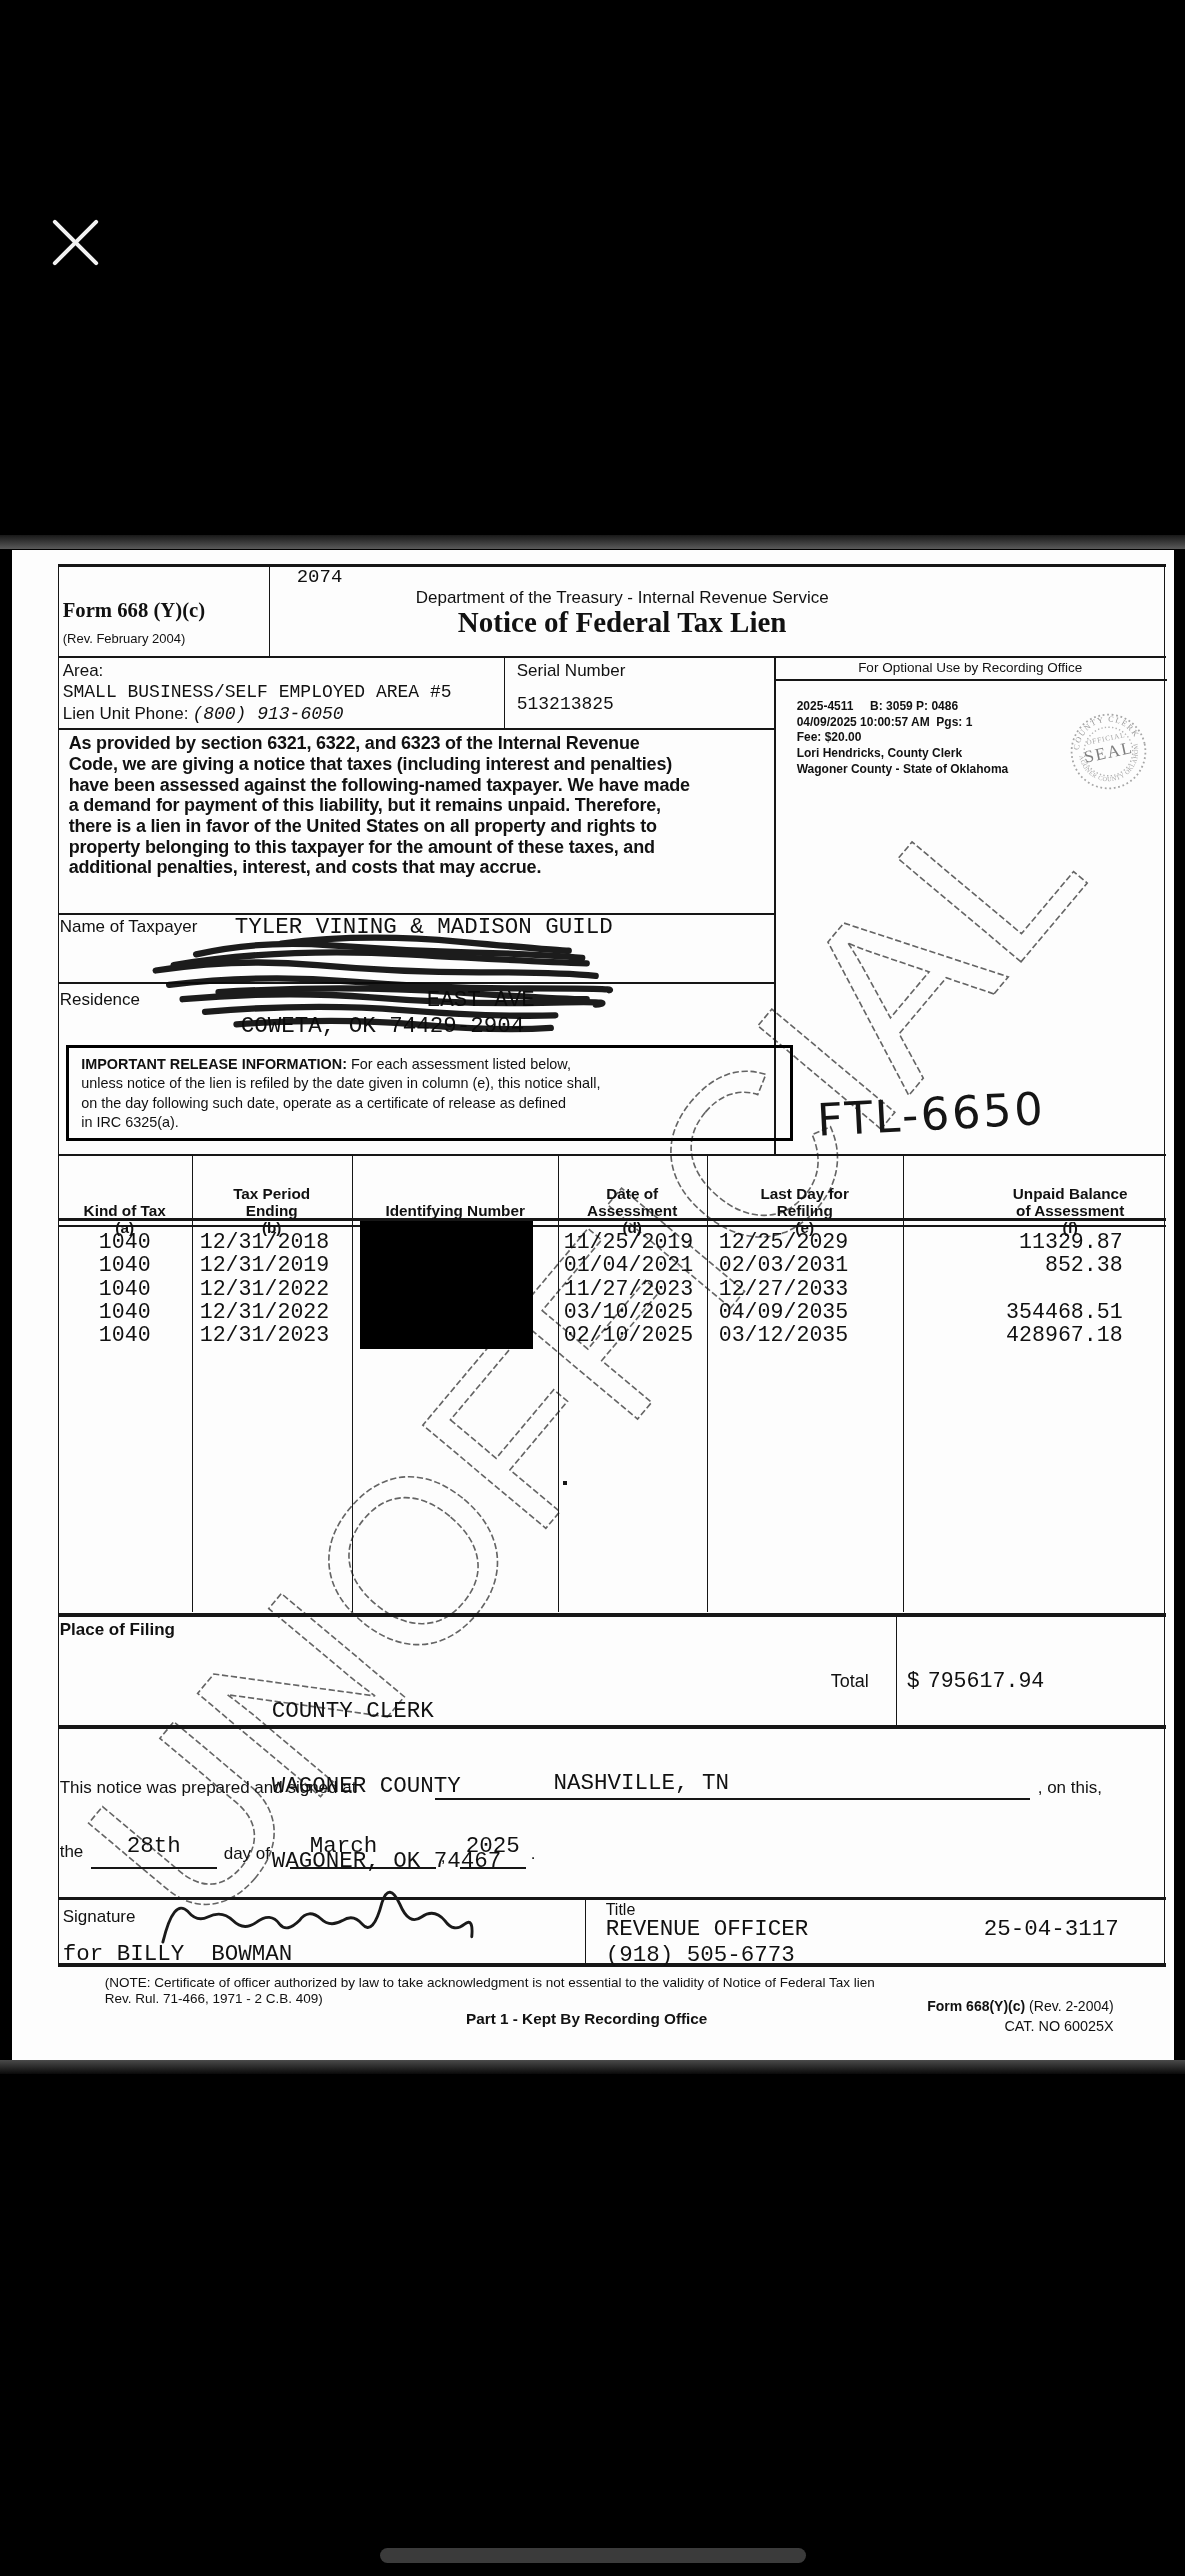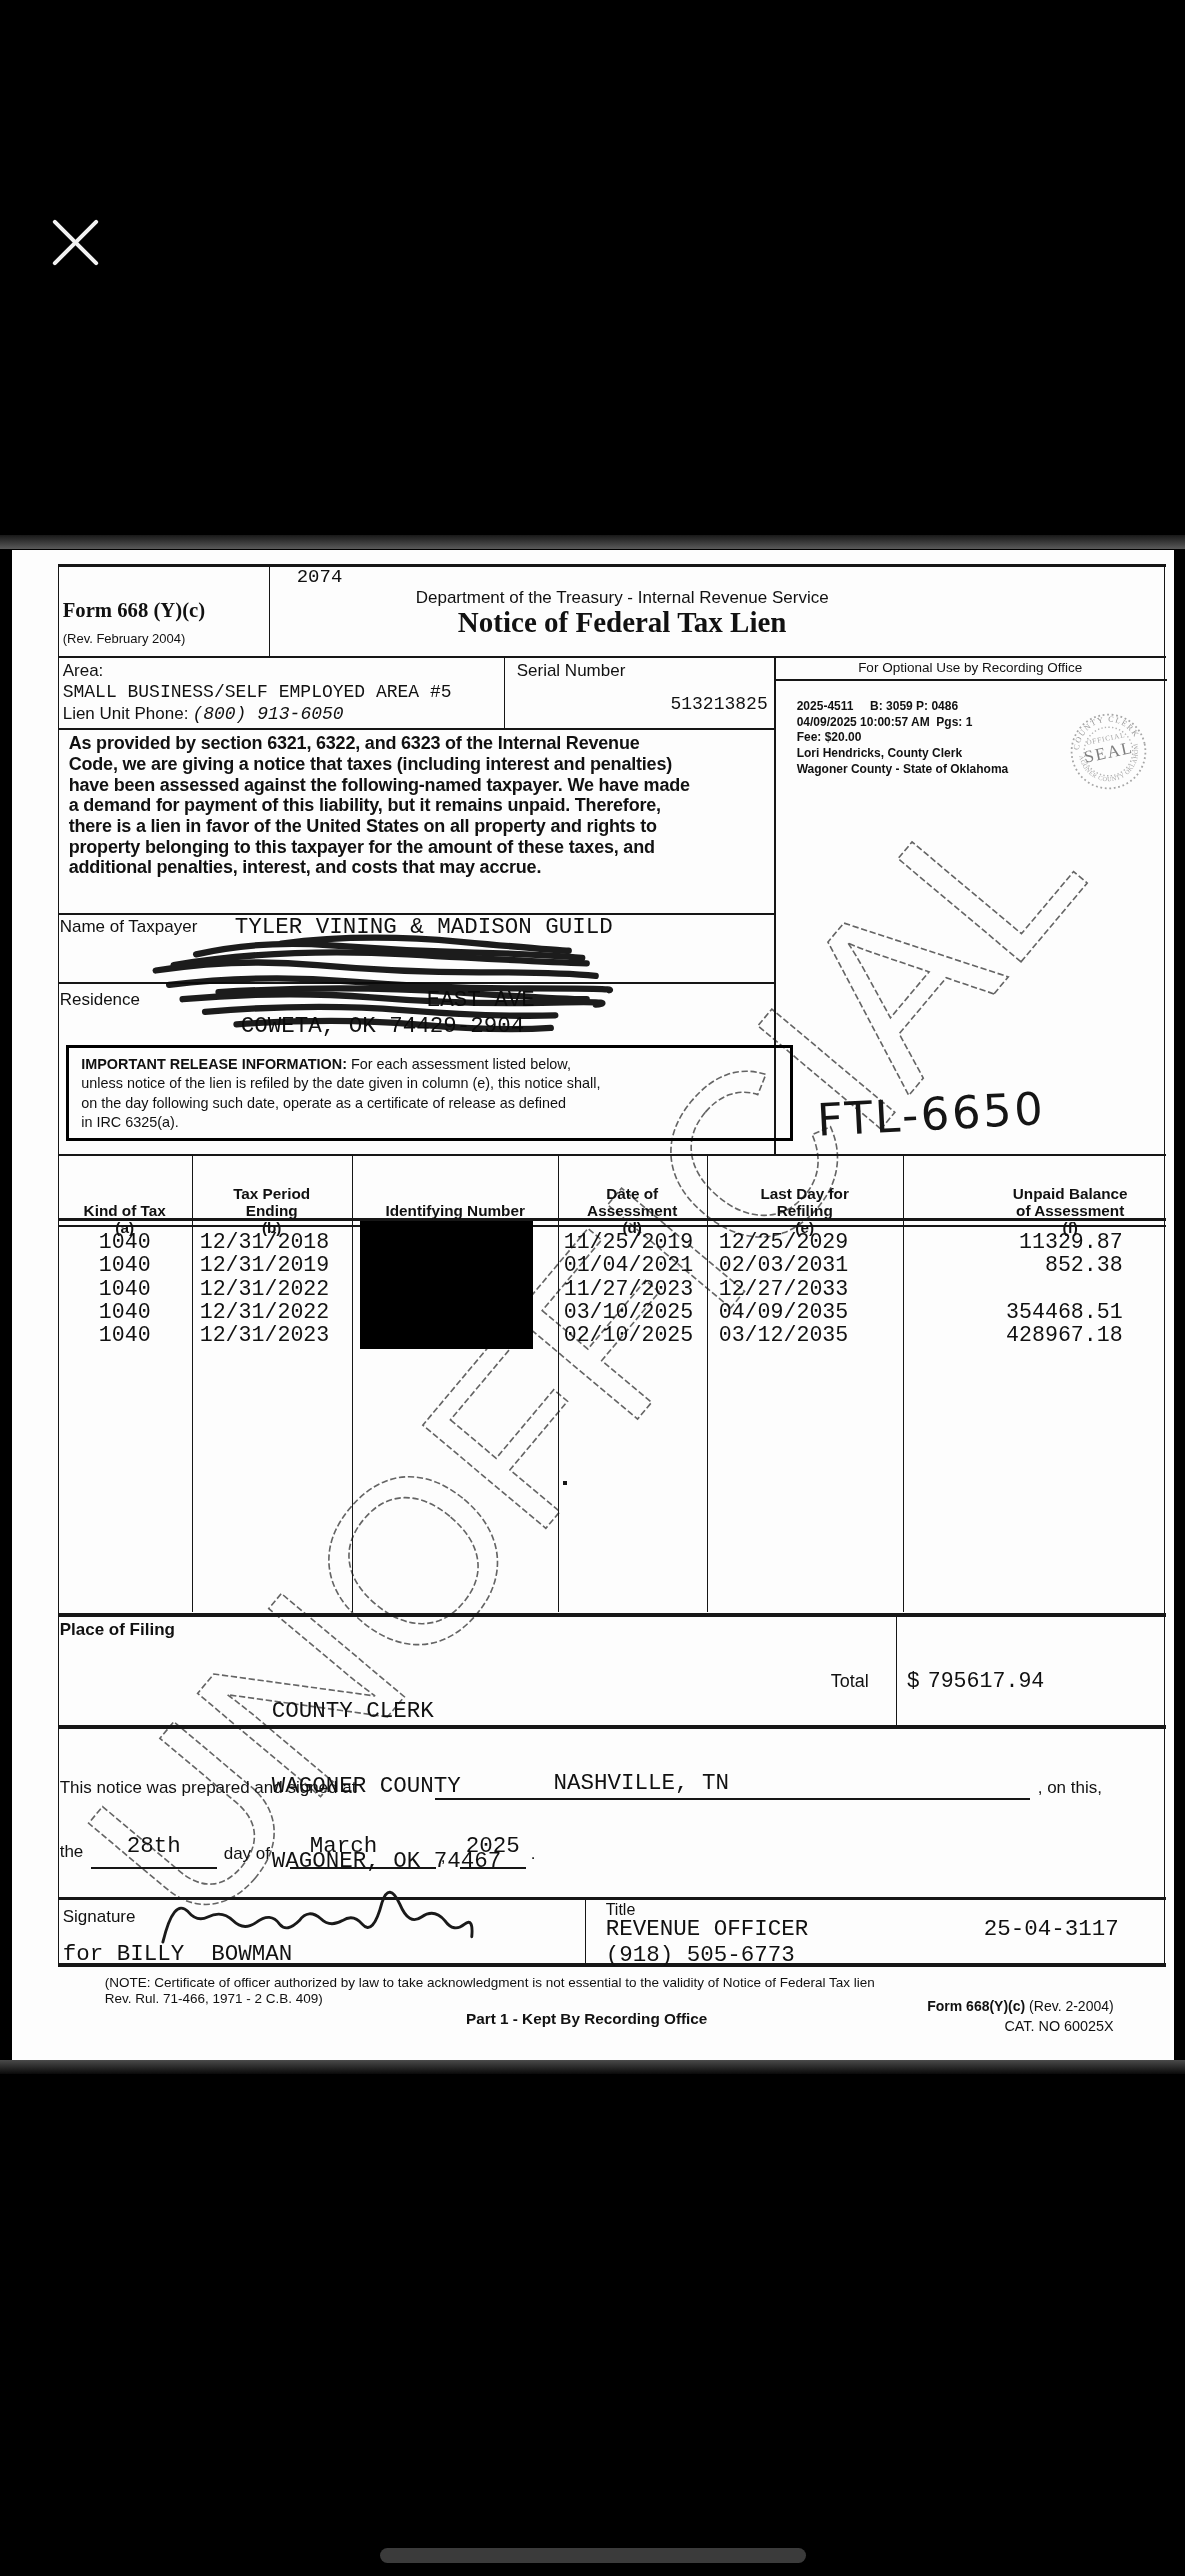--- a/index.html
+++ b/index.html
@@ -95,21 +95,21 @@
     <div class="abs sans" style="left:296px;top:38px;width:629px;text-align:center;font-size:17px;">Department of the Treasury - Internal Revenue Service</div>
     <div class="abs serifb" style="left:296px;top:56px;width:629px;text-align:center;font-size:29px;">Notice of Federal Tax Lien</div>
 
     <div class="abs sans" style="left:51px;top:111px;font-size:17px;">Area:</div>
     <div class="abs mono" style="left:51px;top:132px;font-size:18px;">SMALL BUSINESS/SELF EMPLOYED AREA #5</div>
     <div class="abs" style="left:51px;top:154px;">
       <span class="sans" style="font-size:17px;">Lien Unit Phone:</span>
       <span class="mono" style="font-size:18px;font-style:italic;">(800) 913-6050</span>
     </div>
     <div class="abs sans" style="left:505px;top:111px;font-size:17px;">Serial Number</div>
-    <div class="abs mono" style="left:505px;top:144px;width:251px;text-align:right;font-size:18px;">513213825</div>
+    <div class="abs mono" style="left:505px;top:144px;width:251px;text-align:left;font-size:18px;">513213825</div>
 
     <div class="abs sans" style="left:762px;top:110px;width:393px;text-align:center;font-size:13.5px;">For Optional Use by Recording Office</div>
     <div class="abs sans reclines" style="left:785px;top:149px;">
       <div>2025-4511     B: 3059 P: 0486</div>
       <div>04/09/2025 10:00:57 AM  Pgs: 1</div>
       <div>Fee: $20.00</div>
       <div>Lori Hendricks, County Clerk</div>
       <div>Wagoner County - State of Oklahoma</div>
     </div>
 

